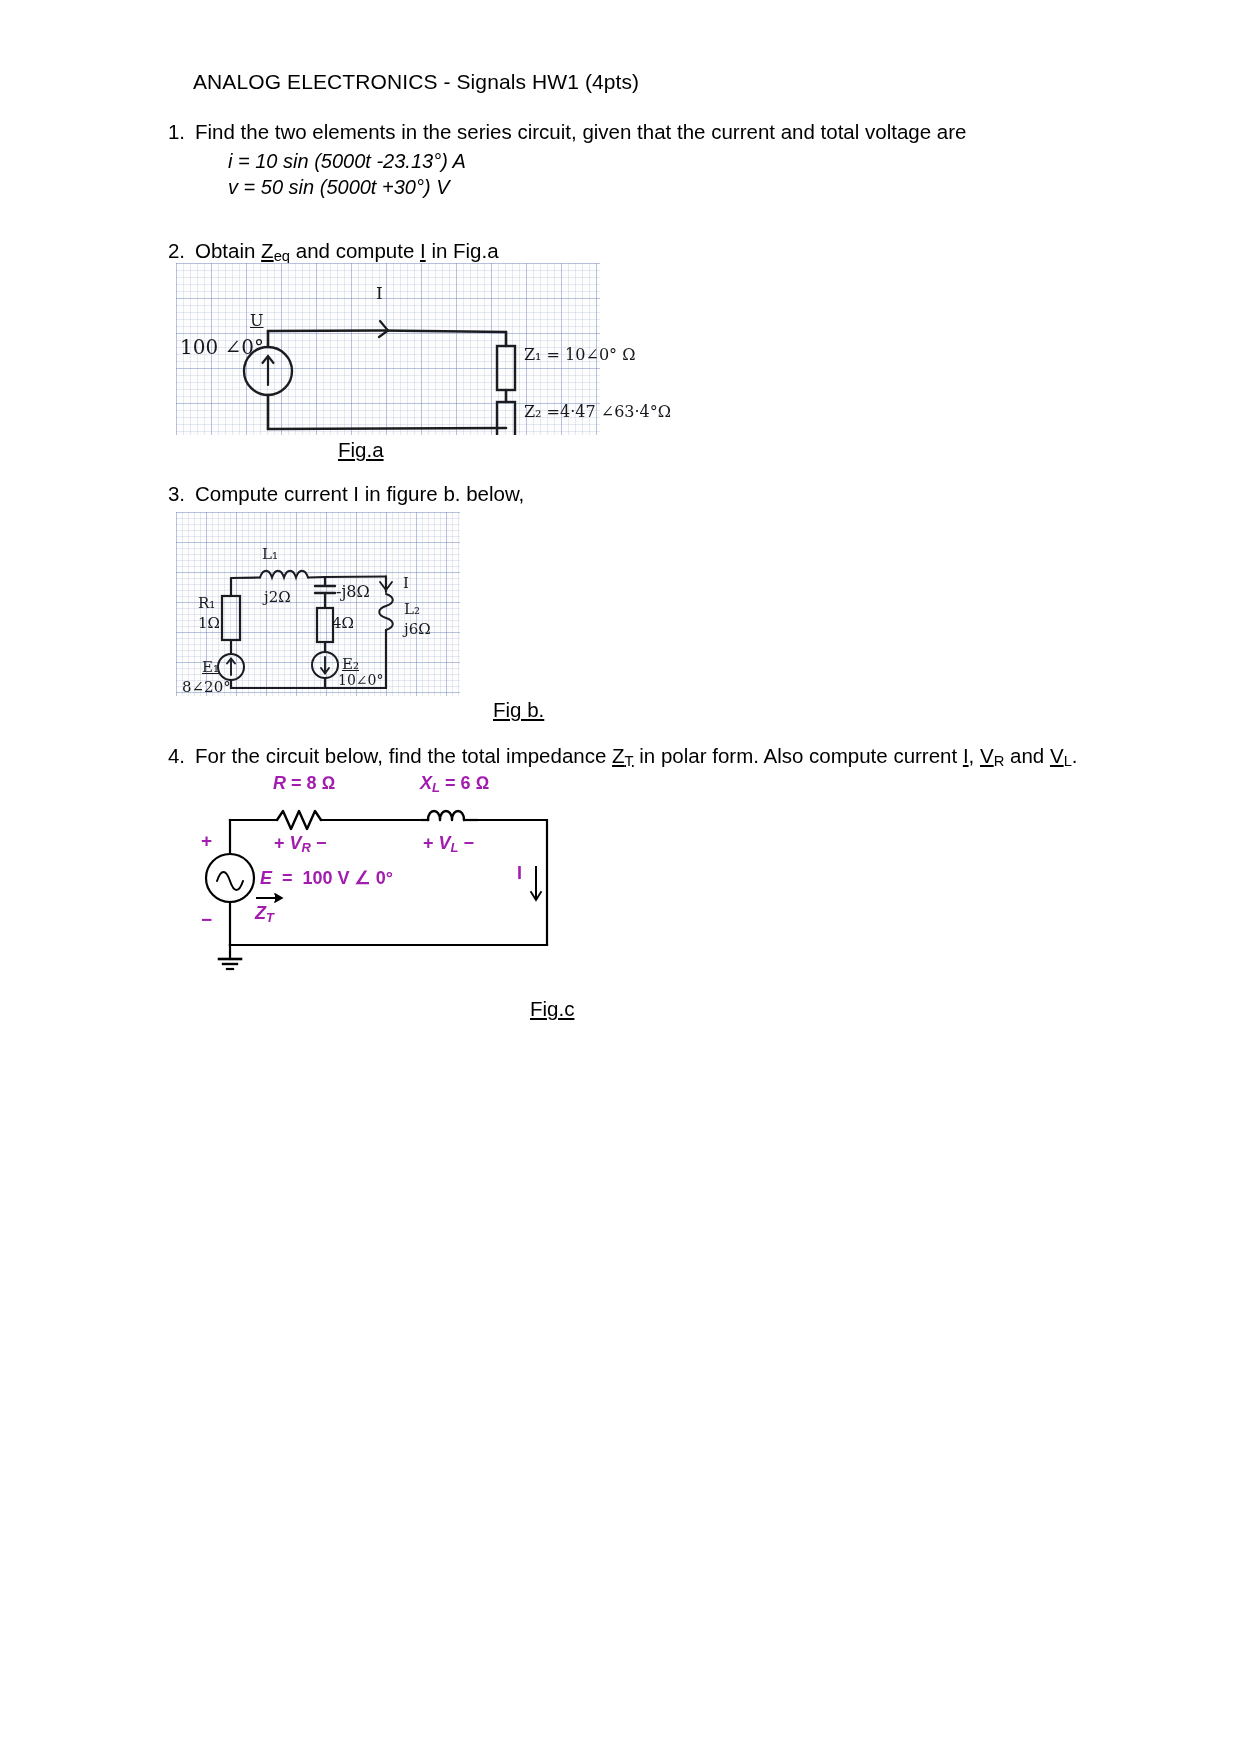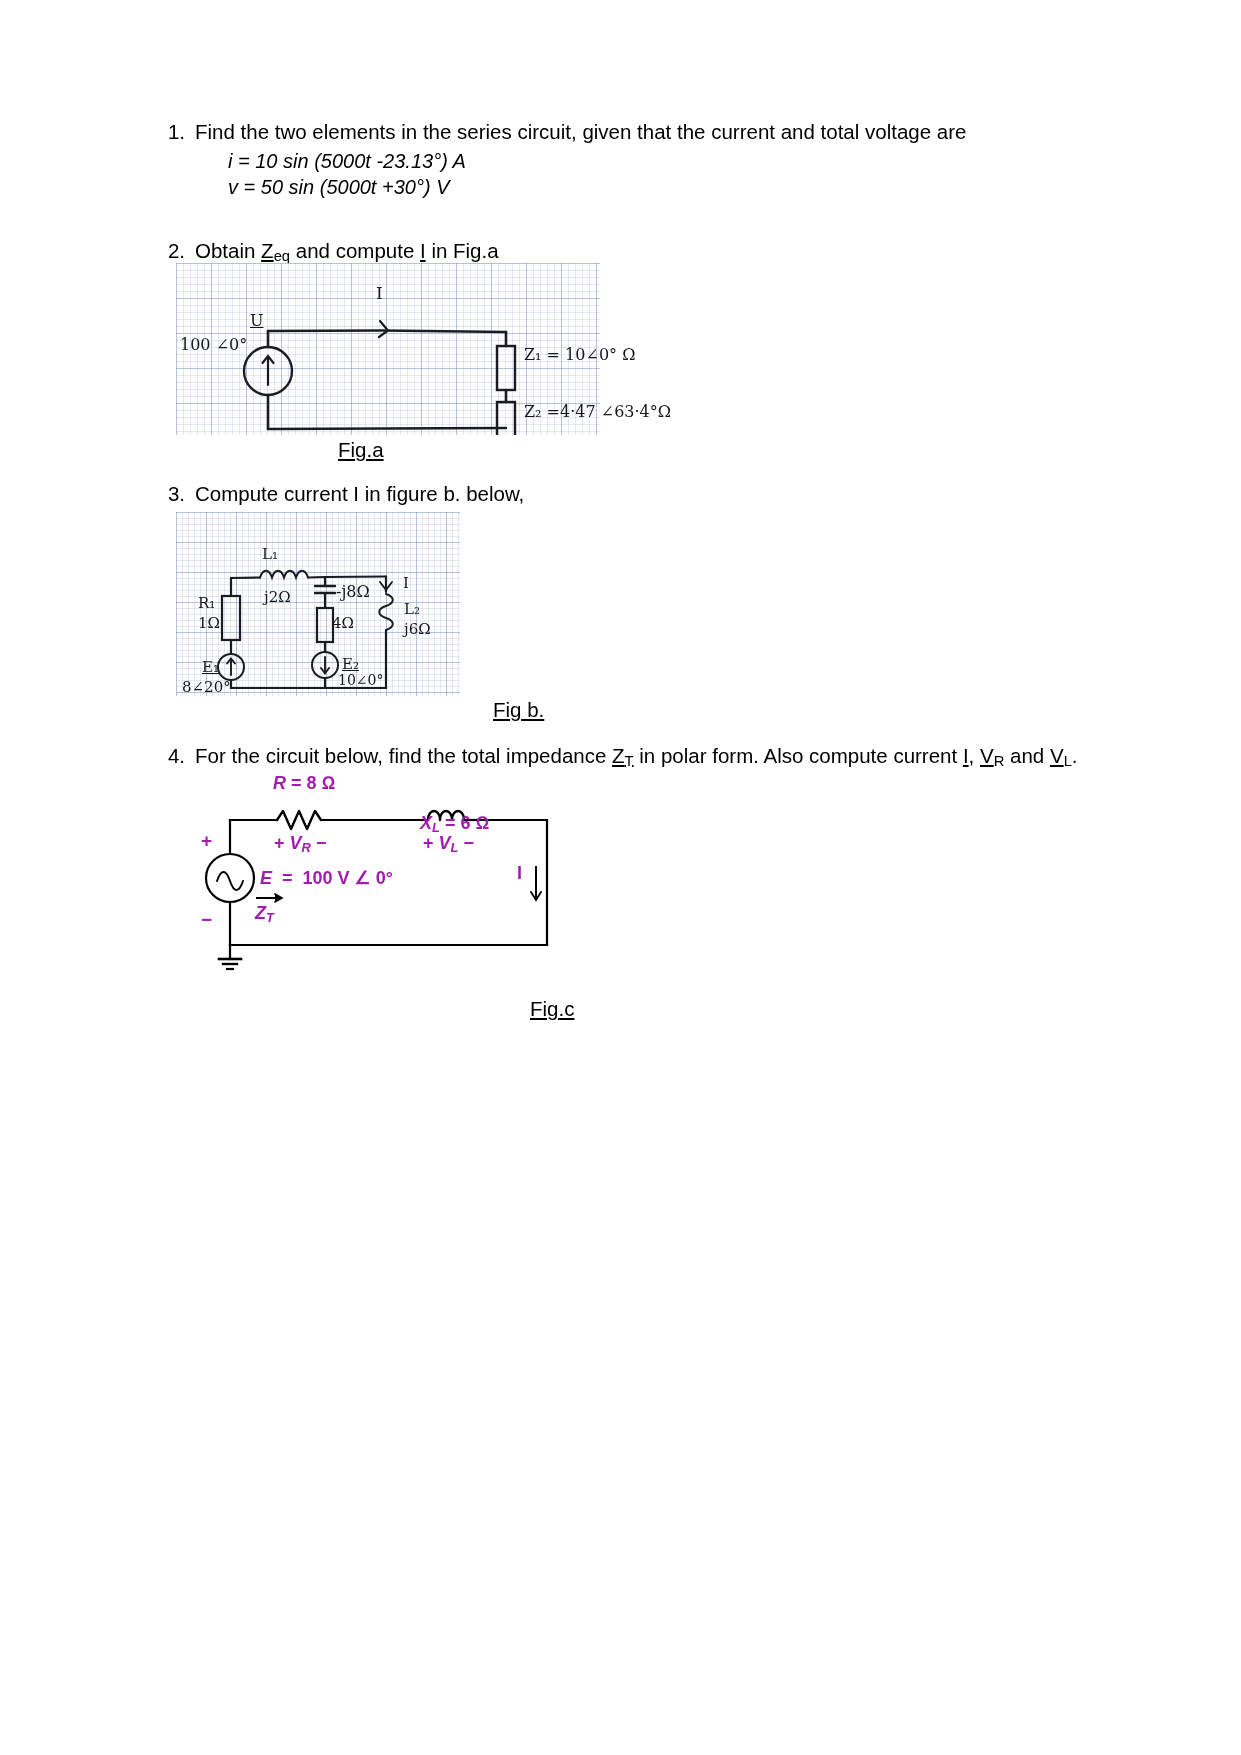--- a/index.html
+++ b/index.html
@@ -77,20 +77,21 @@
   }
   .figc-txt .it { font-style:italic; }
   .figc-txt .subn { font-size:0.72em; vertical-align:-0.25em; font-style:italic; }
   .figc-txt .reg { font-weight:bold; font-style:normal; }
 </style>
 </head>
 <body>
 
 <div class="page">
 
+  <div class="doc-title">ANALOG ELECTRONICS - Signals HW1 (4pts)</div>
 
   <div class="qnum" style="left:143px; top:120px;">1.</div>
   <div class="qtext" style="left:195px; top:120px;">Find the two elements in the series circuit, given that the current and total voltage are</div>
   <div class="eqline" style="left:228px; top:150px;">i = 10 sin (5000t -23.13°) A</div>
   <div class="eqline" style="left:228px; top:176px;">v = 50 sin (5000t +30°) V</div>
 
   <div class="qnum" style="left:143px; top:239px;">2.</div>
   <div class="qtext" style="left:195px; top:239px;">
     <span>Obtain </span><span class="u"><span>Z</span><span class="sub">eq</span></span><span> and compute </span><span class="u">I</span><span>  in Fig.a</span>
   </div>
@@ -118,21 +119,21 @@
 
         <rect x="321" y="83" width="18" height="44" stroke-width="2.4"></rect>
 
         <path d="M330,127 L330,139"></path>
 
         <rect x="321" y="139" width="18" height="38" stroke-width="2.4"></rect>
       </g>
     </svg>
     <div class="hand" style="left:200px; top:20px; font-size:17px;">I</div>
     <div class="hand" style="left:74px; top:48px; font-size:16px; text-decoration:underline;">U</div>
-    <div class="hand" style="left:4px; top:72px; font-size:16px;">100 ∠0°</div>
+    <div class="hand" style="left:4px; top:72px; font-size:20px;">100 ∠0°</div>
     <div class="hand" style="left:348px; top:82px; font-size:16px;">Z₁ = 10∠0° Ω</div>
     <div class="hand" style="left:348px; top:139px; font-size:16px;">Z₂ =4·47 ∠63·4°Ω</div>
   </div>
   <div class="caption" style="left:338px; top:438px;">Fig.a</div>
 
   <div class="qnum" style="left:143px; top:482px;">3.</div>
   <div class="qtext" style="left:195px; top:482px;">Compute current I in figure b. below,</div>
 
   <div class="graphpaper" style="left:176px; top:512px; width:284px; height:184px; background-size:30px 30px,30px 30px,6px 6px,6px 6px;">
     <svg class="fig-svg" width="284" height="184" viewBox="0 0 284 184">
@@ -227,21 +228,21 @@
         <path d="M32,194 L38,194" stroke-width="2.2"></path>
 
         <path d="M62,123 L86,123" stroke-width="2.0"></path>
         <path d="M80,119 L87,123 L80,127" stroke-width="1.6" fill="#000"></path>
 
         <path d="M341,92 L341,124" stroke-width="2.0"></path>
         <path d="M336,117 L341,125 L346,117" stroke-width="1.8"></path>
       </g>
     </svg>
     <div class="figc-txt" style="left:78px; top:-2px;"><span class="it">R</span><span class="reg"> = 8 Ω</span></div>
-    <div class="figc-txt" style="left:225px; top:-2px;margin-top:40px;"><span class="it">X</span><span class="subn">L</span><span class="reg"> = 6 Ω</span></div>
+    <div class="figc-txt" style="left:225px; top:-2px;"><span class="it">X</span><span class="subn">L</span><span class="reg"> = 6 Ω</span></div>
     <div class="figc-txt" style="left:79px; top:58px;"><span class="reg">+</span>&nbsp;<span class="it">V</span><span class="subn">R</span>&nbsp;<span class="reg">−</span></div>
     <div class="figc-txt" style="left:228px; top:58px;"><span class="reg">+</span>&nbsp;<span class="it">V</span><span class="subn">L</span>&nbsp;<span class="reg">−</span></div>
     <div class="figc-txt" style="left:65px; top:92px;"><span class="it">E</span><span class="reg">&nbsp; = &nbsp;100 V ∠ 0°</span></div>
     <div class="figc-txt" style="left:6px; top:55px; font-size:19px;">+</div>
     <div class="figc-txt" style="left:6px; top:134px; font-size:19px;">−</div>
     <div class="figc-txt" style="left:60px; top:128px;"><span class="it">Z</span><span class="subn">T</span></div>
     <div class="figc-txt" style="left:322px; top:88px;">I</div>
   </div>
   <div class="caption" style="left:530px; top:997px;">Fig.c</div>
 

